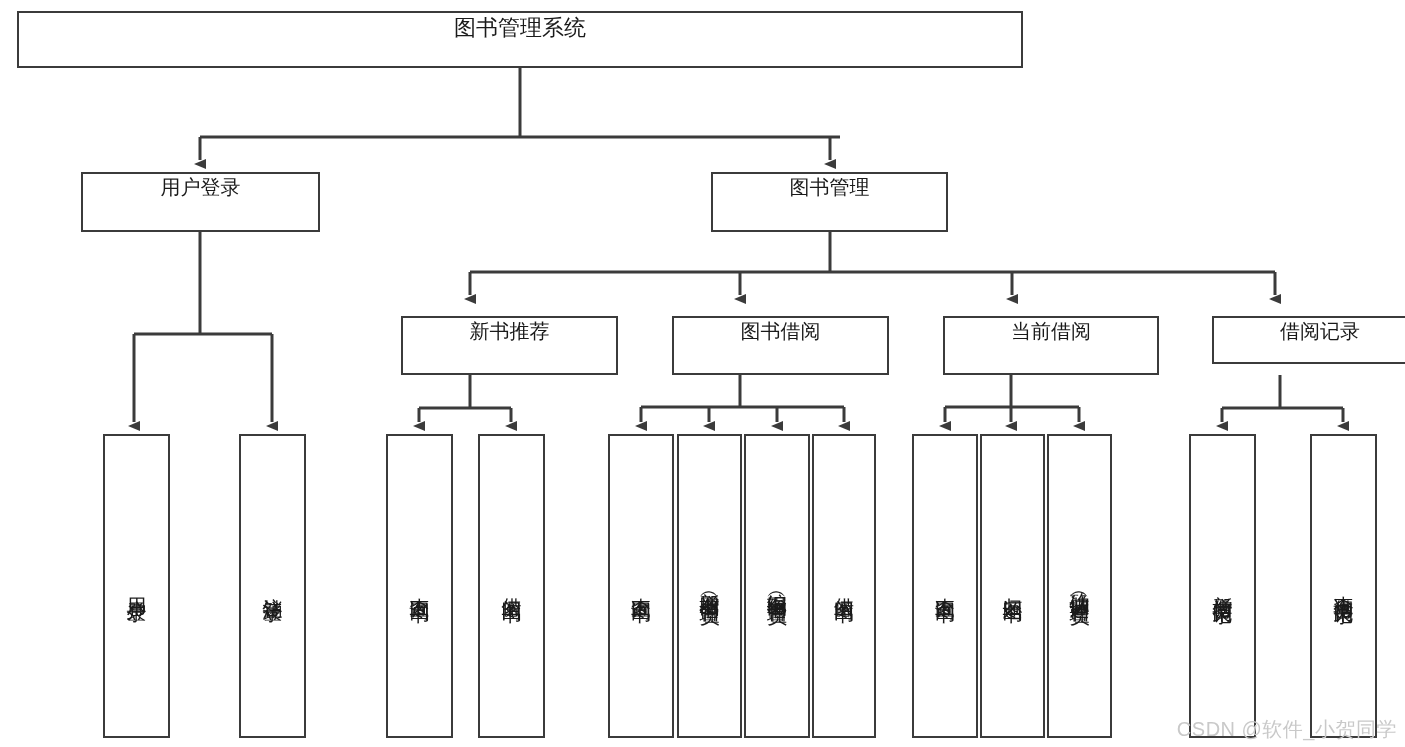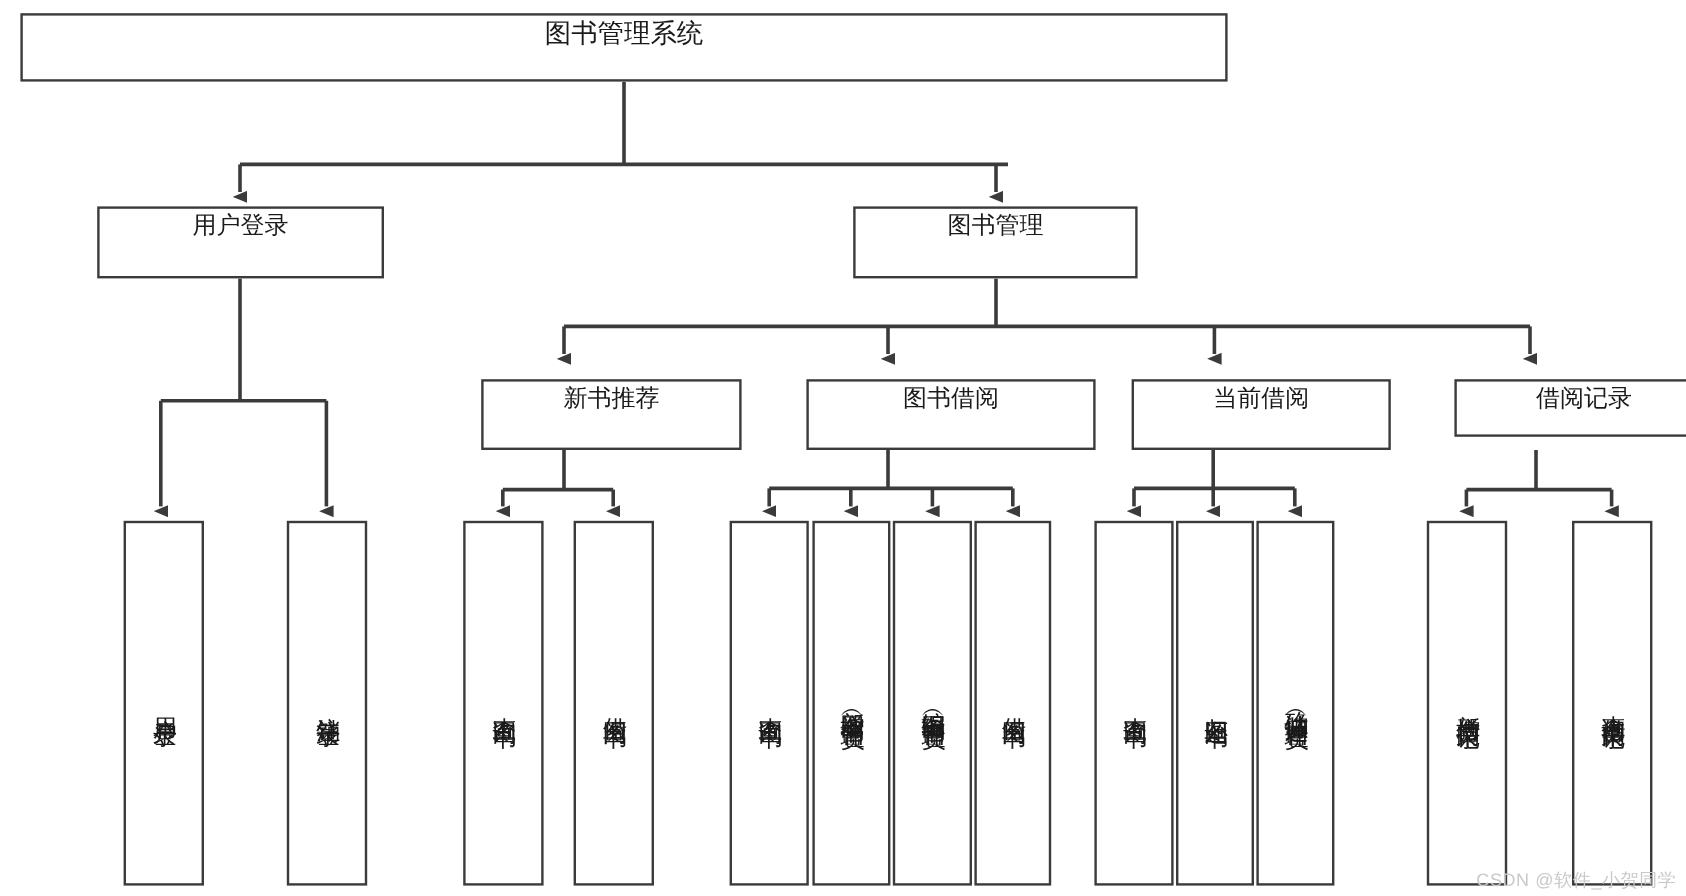--- a/index.html
+++ b/index.html
@@ -58,21 +58,21 @@
   .node.leaf .lbl {
     writing-mode: vertical-rl;
     text-orientation: upright;
     white-space: normal;
     text-align: center;
   }
   .watermark {
     position: absolute;
     right: 8px;
     bottom: 4px;
-    font-size: 15px;
+    font-size: 20px;
     color: #c9c9c9;
     white-space: nowrap;
     letter-spacing: 0.5px;
   }
 </style>
 </head>
 <body>
 
 <div id="canvas">
 
@@ -133,21 +133,21 @@
   <div class="node lvl2" style="left:81px; top:172px; width:239px; height:60px;">
     <span class="lbl">用户登录</span>
   </div>
   <div class="node lvl2" style="left:711px; top:172px; width:237px; height:60px;">
     <span class="lbl">图书管理</span>
   </div>
 
   <div class="node lvl3" style="left:361px; top:316px; width:217px; height:59px;">
     <span class="lbl">新书推荐</span>
   </div>
-  <div class="node lvl3" style="left:632px; top:316px; width:241px; height:59px;">
+  <div class="node lvl3" style="left:632px; top:316px; width:217px; height:59px;">
     <span class="lbl">图书借阅</span>
   </div>
   <div class="node lvl3" style="left:903px; top:316px; width:216px; height:59px;font-family:Liberation Mono, monospace;">
     <span class="lbl">当前借阅</span>
   </div>
   <div class="node lvl3" style="left:1172px; top:316px; width:216px; height:48px;">
     <span class="lbl">借阅记录</span>
   </div>
 
   <div class="node leaf" style="left:103px; top:434px; width:67px; height:304px;">

